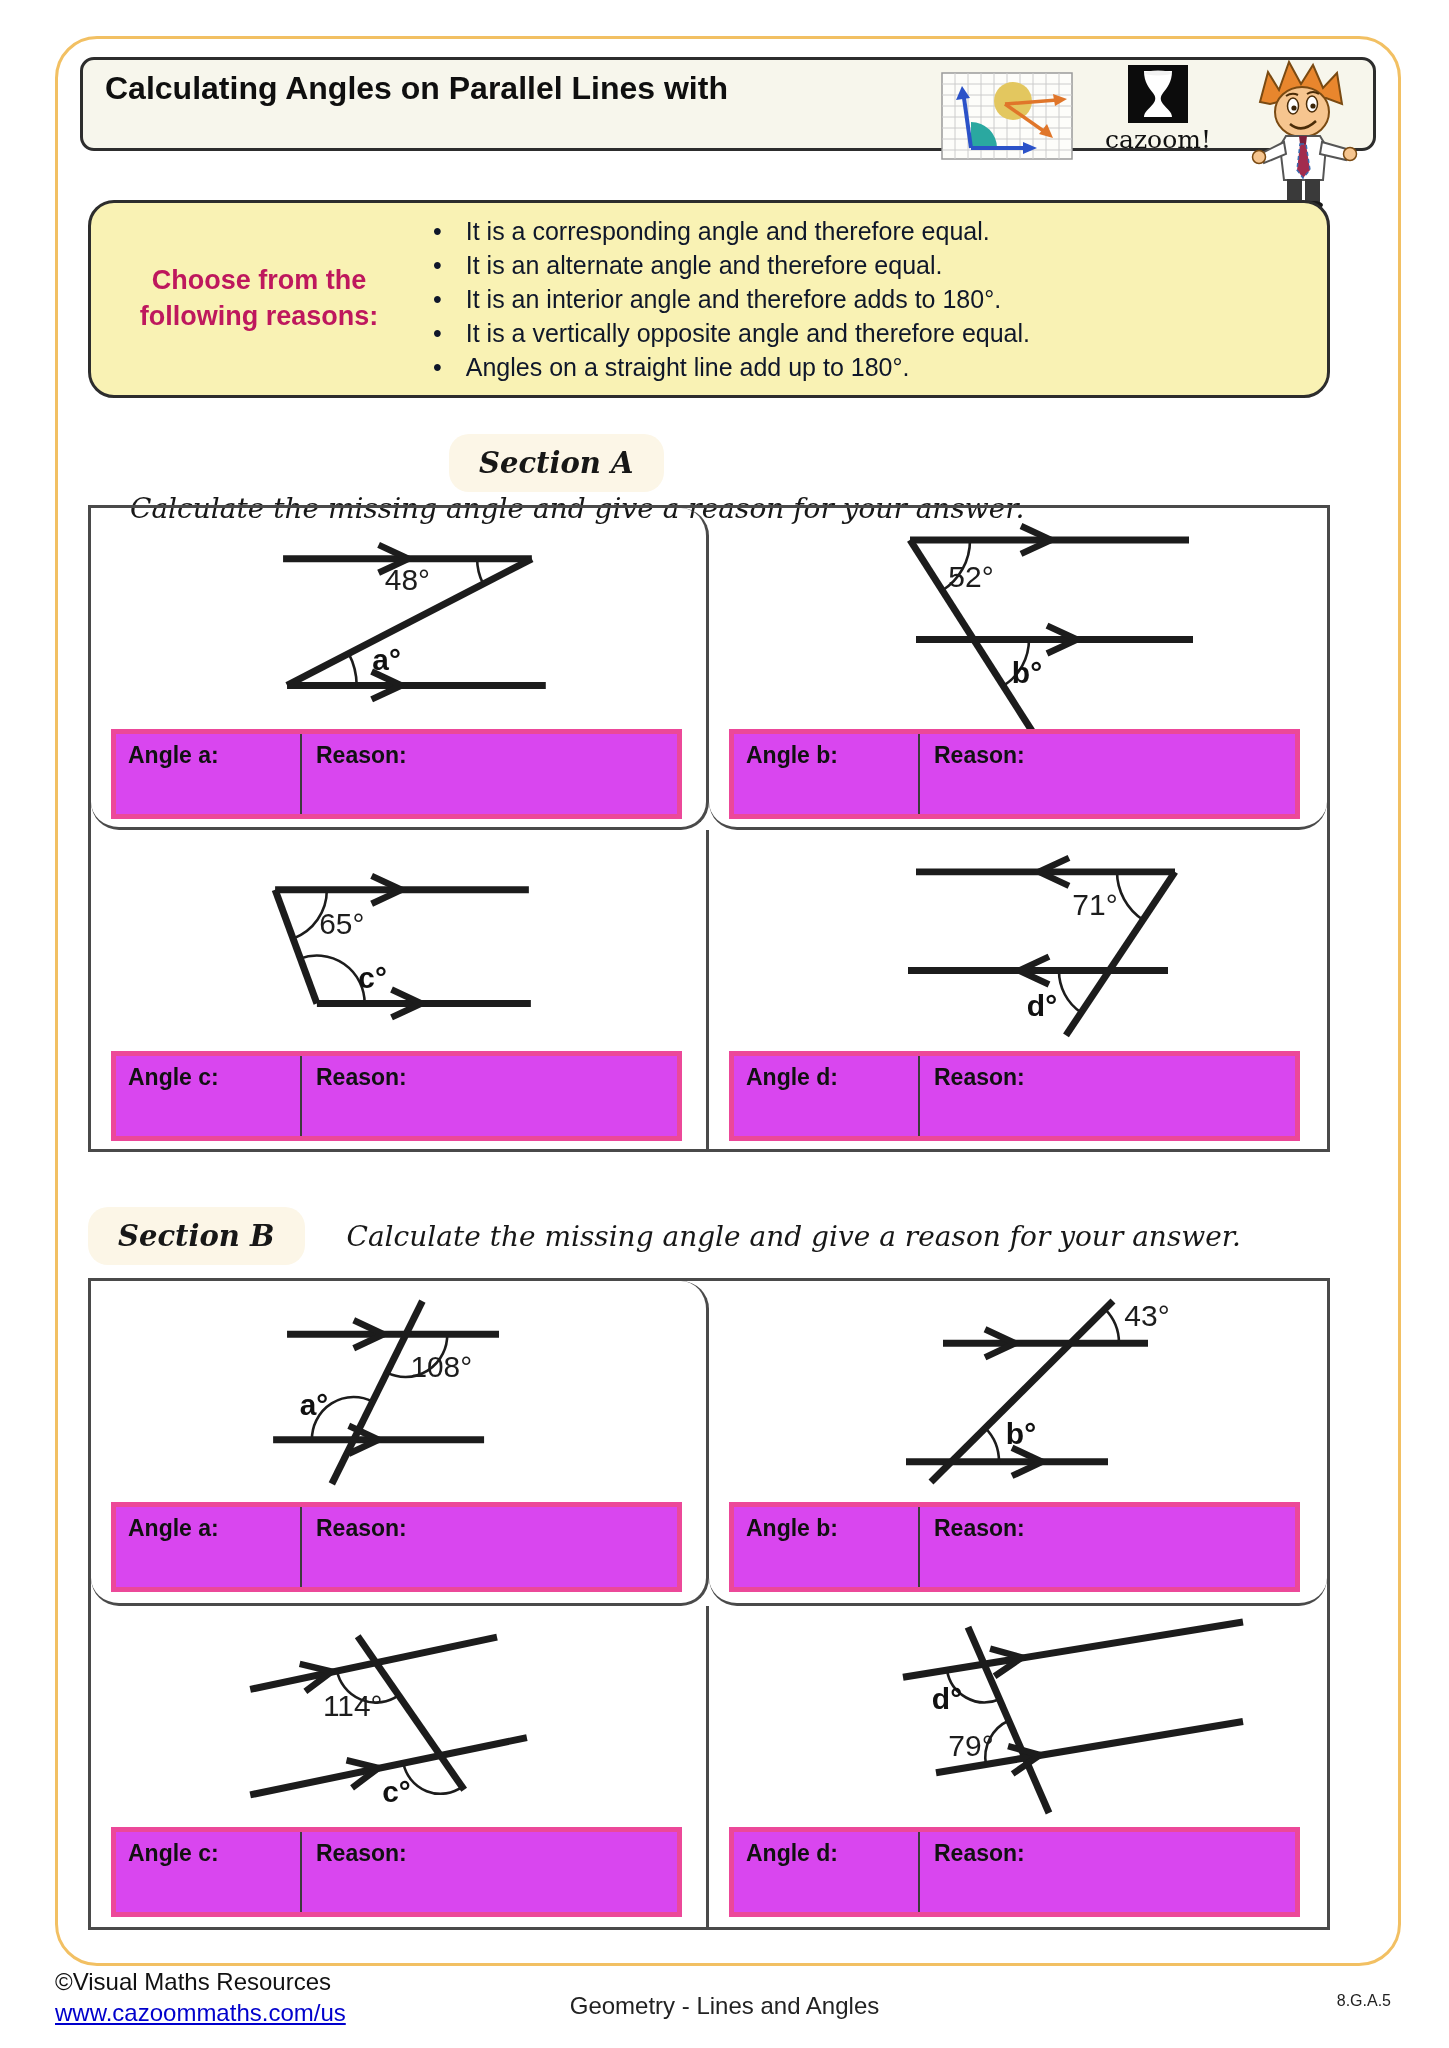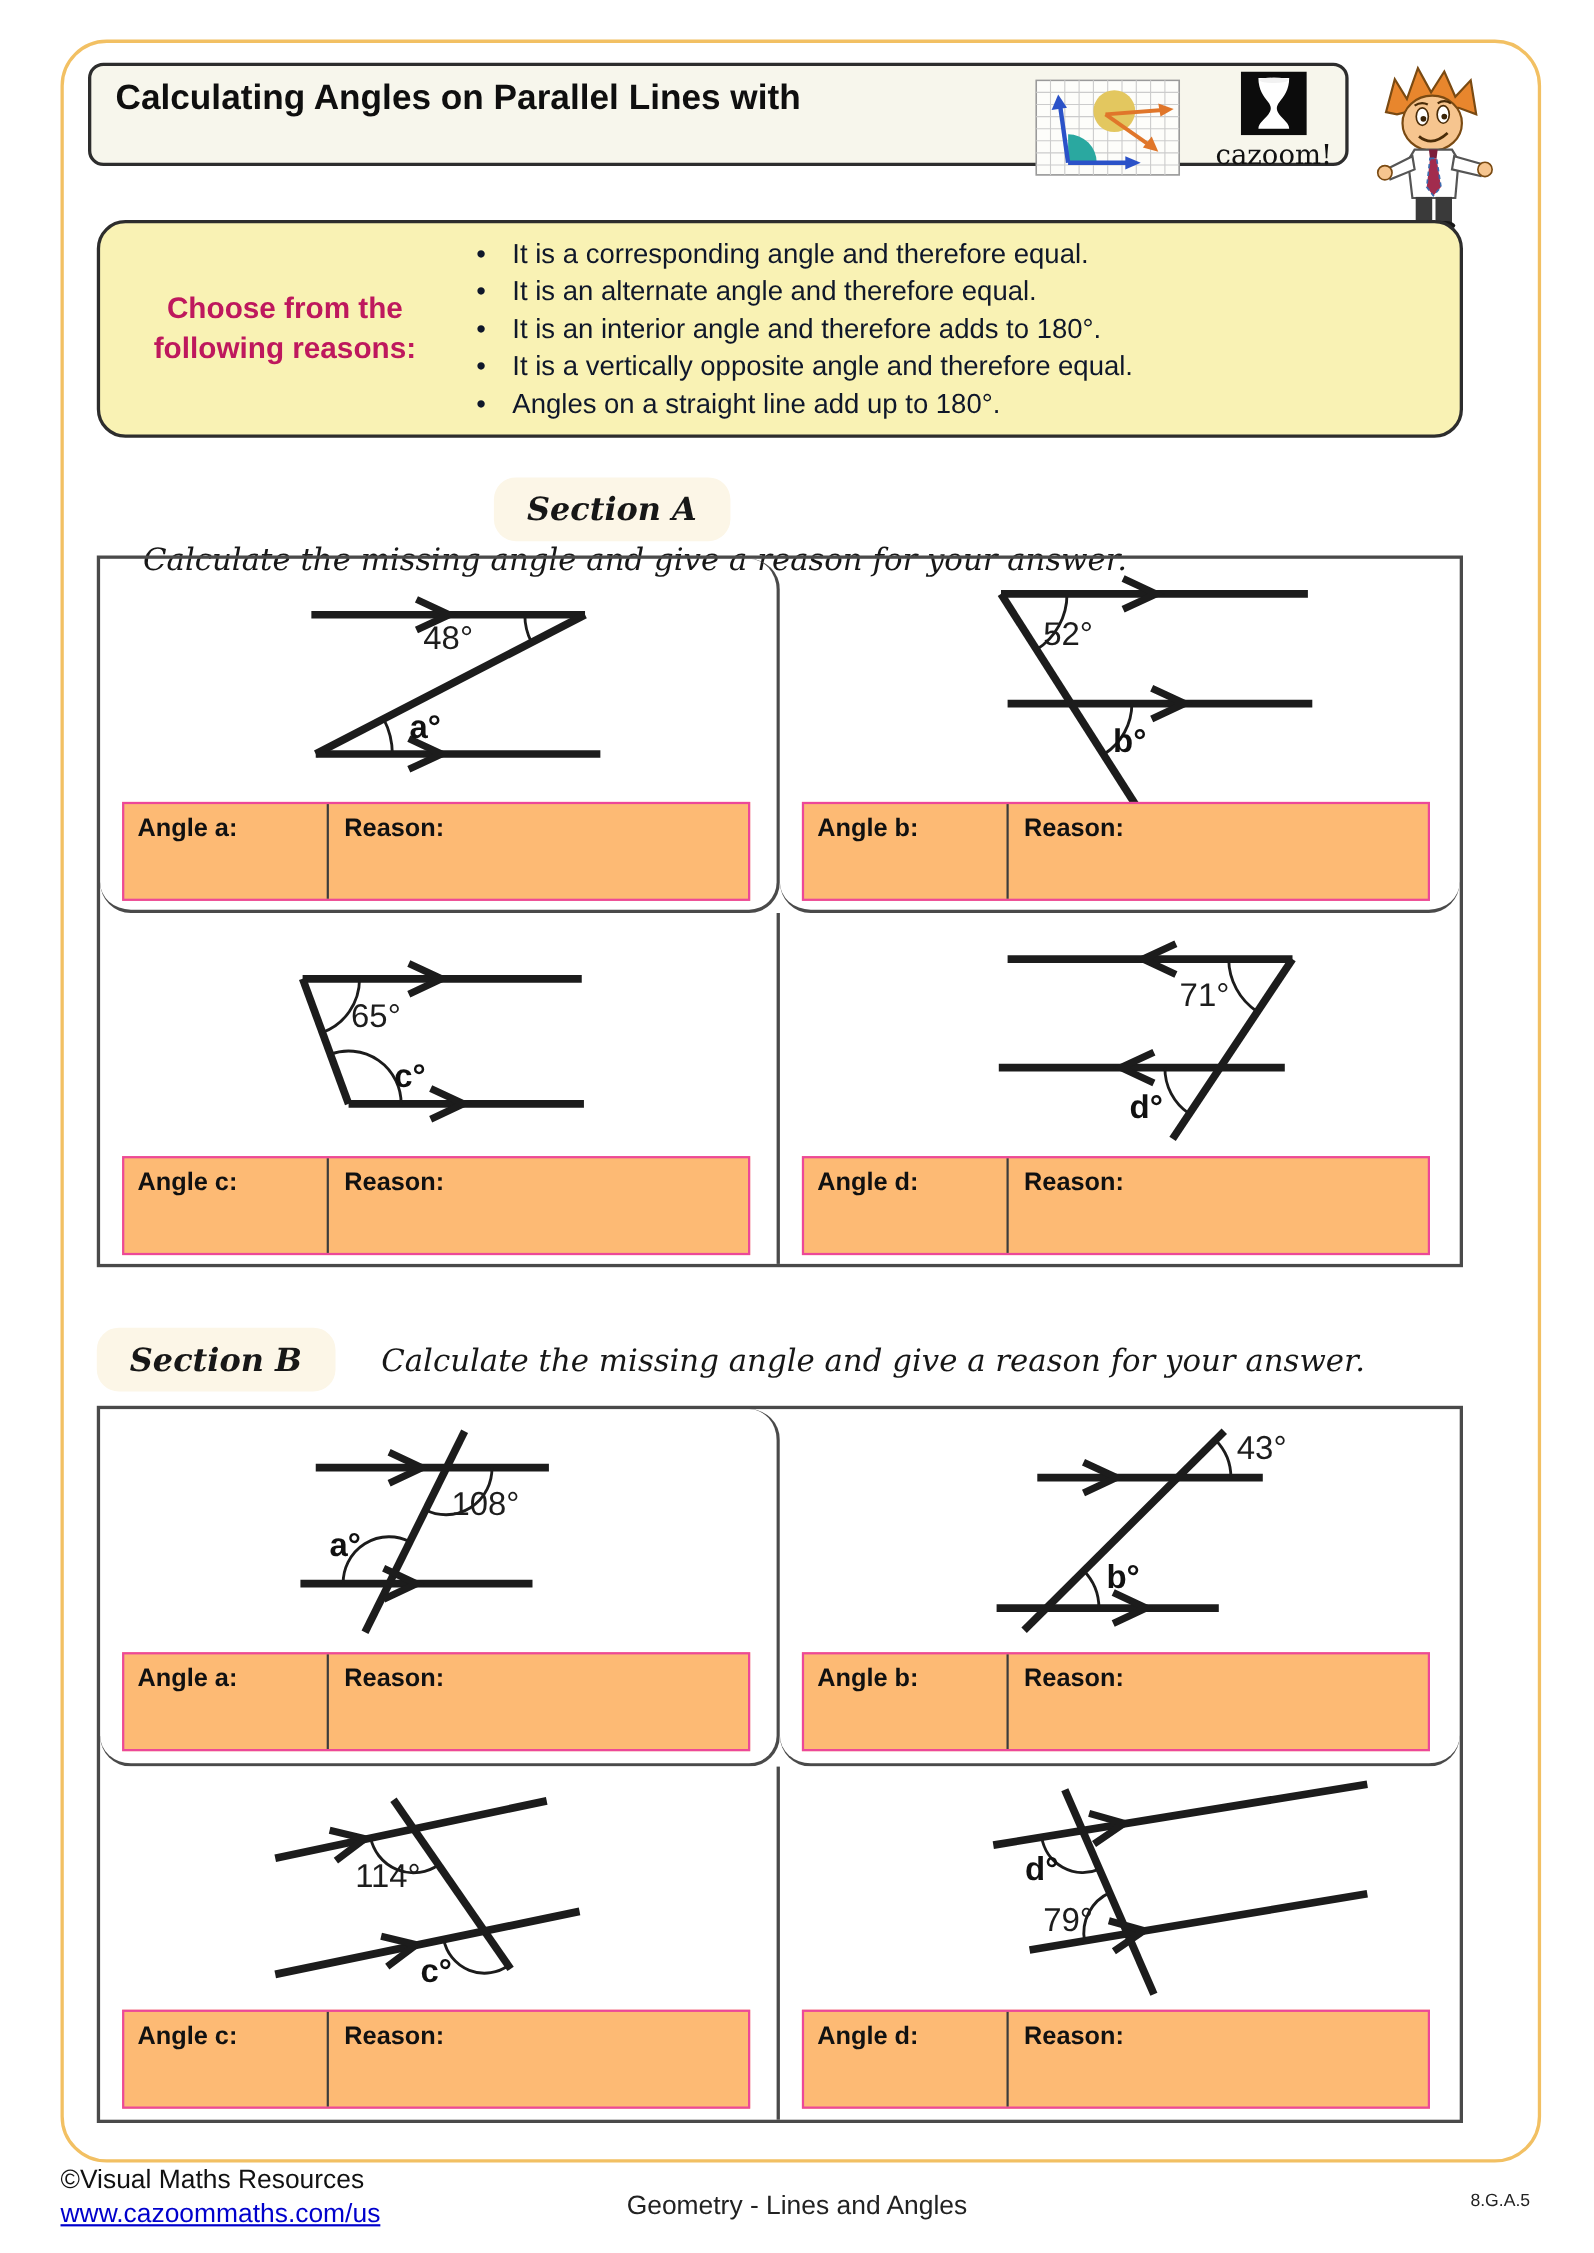--- a/index.html
+++ b/index.html
@@ -1,21 +1,21 @@
 <!DOCTYPE html>
 <html><head>
 <meta charset="utf-8">
 <style>
   html,body{margin:0;padding:0;background:#ffffff;}
   .page{position:relative;width:1449px;height:2048px;background:#fff;overflow:hidden;
         font-family:"Liberation Sans",sans-serif;color:#111;}
   .outer-border{position:absolute;left:55px;top:36px;width:1340px;height:1924px;
         border:3px solid #f2c063;border-radius:42px;}
   
-  .title-box{position:absolute;left:80px;top:57px;width:1146px;height:94px;
+  .title-box{position:absolute;left:80px;top:57px;width:1296px;height:94px;
         background:#f7f6ec;border:3px solid #2d2d2d;border-radius:14px;box-sizing:border-box;}
   .title-text{position:absolute;left:22px;top:8px;font-size:32px;font-weight:700;line-height:1.25;color:#0f0f0f;}
   .title-suffix{font-style:italic;}
   .grid-icon{position:absolute;left:858px;top:12px;width:132px;height:88px;}
   .logo-wrap{position:absolute;left:1000px;top:5px;width:150px;text-align:center;}
   .logo-text{font-family:"DejaVu Serif",serif;font-weight:400;font-size:25px;color:#111;margin-top:-2px;}
   .mascot{position:absolute;left:1246px;top:58px;width:120px;height:152px;}
   
   .clues-box{position:absolute;left:88px;top:200px;width:1242px;height:198px;box-sizing:border-box;
         background:#f9f2b4;border:3px solid #2d2d2d;border-radius:26px;display:flex;align-items:center;}
@@ -34,21 +34,21 @@
   .pcell{position:relative;box-sizing:border-box;}
   .pcell.br{border-right:3px solid #4a4a4a;}
   .pcell.bb{border-bottom:3px solid #4a4a4a;border-radius:28px;}
   .diagram{position:absolute;left:0;top:0;width:100%;height:100%;}
   .dline{stroke:#1c1c1c;stroke-width:7;fill:none;}
   .darc{stroke:#1c1c1c;stroke-width:2.6;fill:none;}
   .dchev{stroke:#1c1c1c;stroke-width:6.5;fill:none;}
   .num{font-family:"Liberation Sans",sans-serif;font-size:30px;fill:#1d1d1d;}
   .var{font-family:"Liberation Sans",sans-serif;font-size:30px;font-weight:700;fill:#111;}
   .ans-table{position:absolute;left:20px;top:221px;width:571px;height:90px;box-sizing:border-box;
-        border:2px solid #ec4899;background:#fdba74;display:flex;}
+        border:5px solid #ec4899;background:#d946ef;display:flex;}
   .ans-left{width:186px;box-sizing:border-box;border-right:2px solid #3c3c3c;padding:8px 0 0 12px;
         font-weight:700;font-size:23px;}
   .ans-right{flex:1;padding:8px 0 0 14px;font-weight:700;font-size:23px;}
   
   .footer-left{position:absolute;left:55px;top:1966px;font-size:24px;line-height:31px;color:#111;}
   .footer-link{color:#0000cc;text-decoration:underline;}
   .footer-center{position:absolute;left:0;top:1992px;width:100%;text-align:center;font-size:24px;color:#222;}
   .footer-right{position:absolute;right:58px;top:1992px;font-size:16px;color:#222;text-align:right;}
 </style>
 </head>

